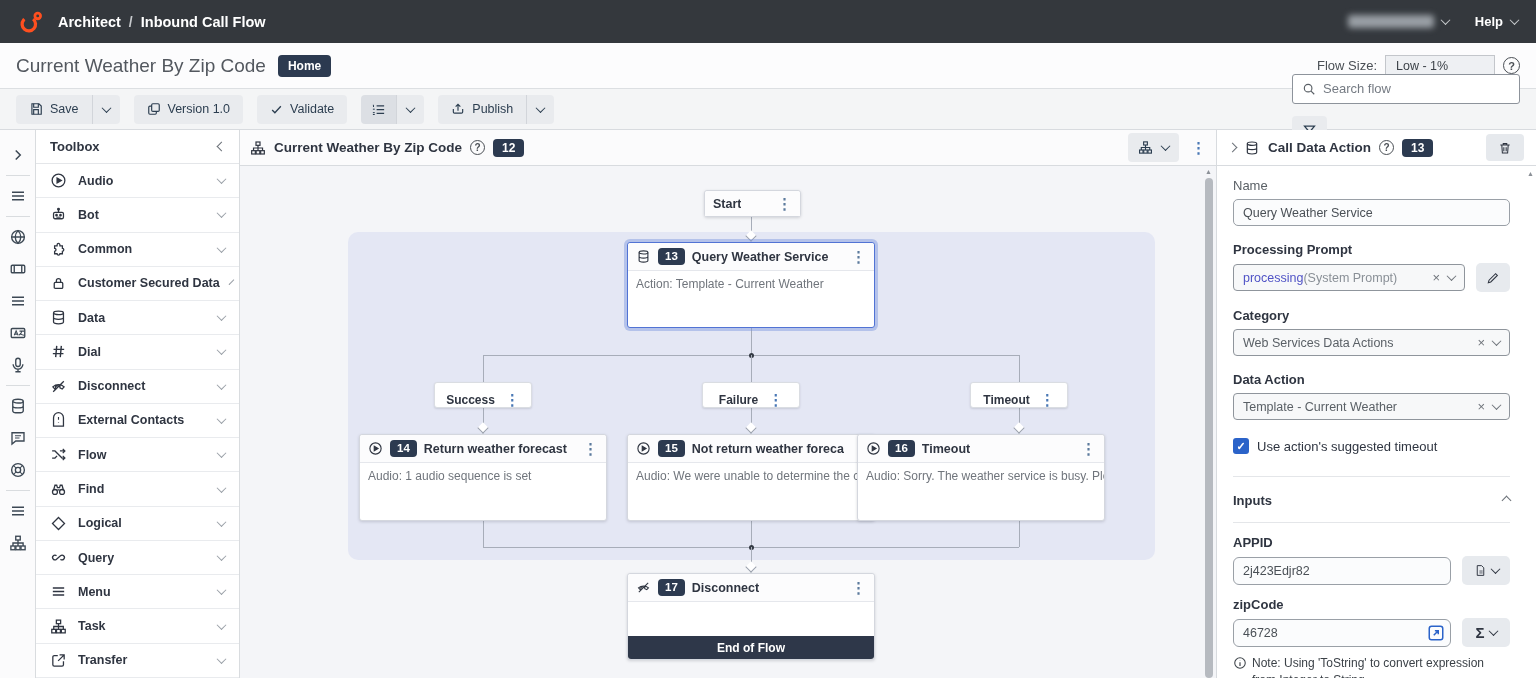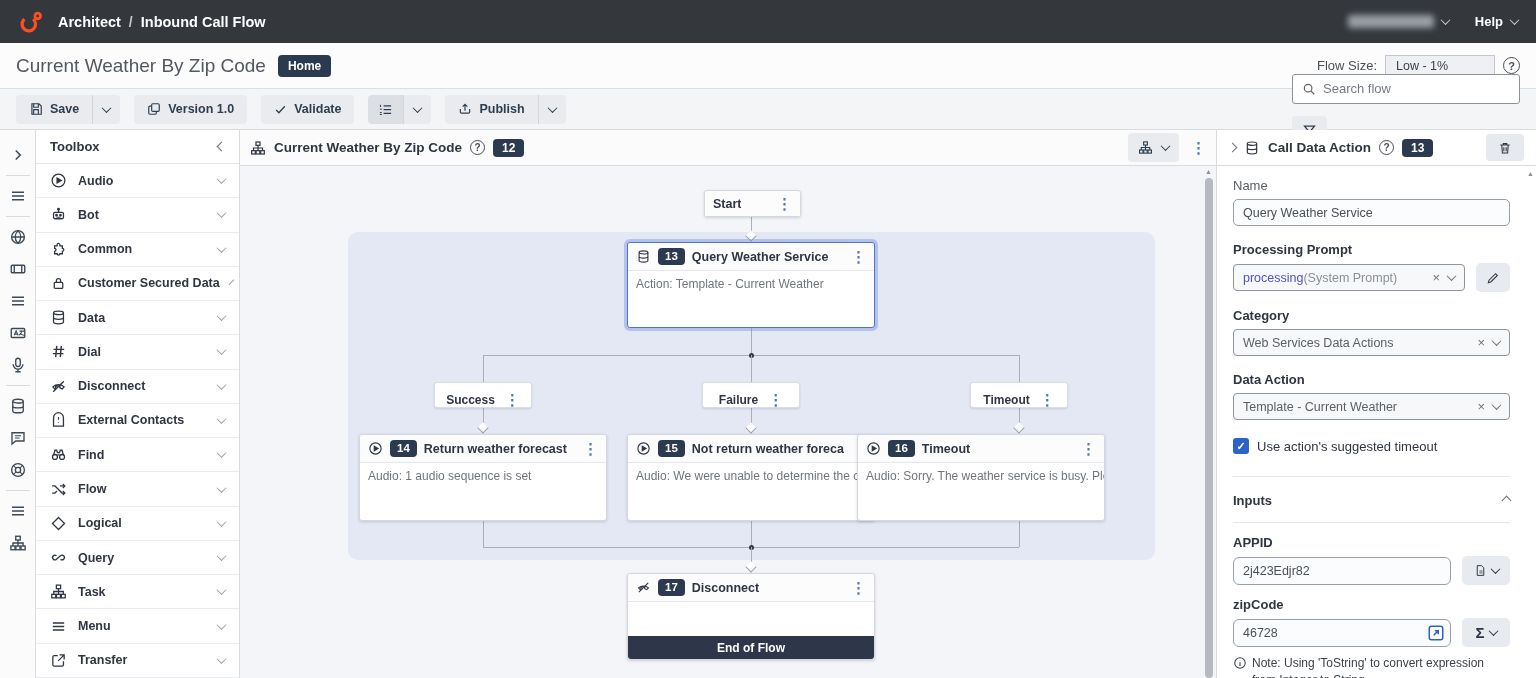--- a/index.html
+++ b/index.html
@@ -27,21 +27,21 @@
   .flow-title { font-size:19px; color:#53585f; }
   .badge { background:#2c3a50; color:#fff; font-weight:bold; font-size:12px; border-radius:4px; padding:3px 9px; line-height:1;text-align:center; }
   .home-badge { margin-left:12px; padding:5px 10px; }
   .title-right { margin-left:auto; display:flex; align-items:center; gap:8px; }
   .fs-label { font-size:13px; color:#4a4f55; }
   .fs-box { border:1px solid #c3c6cb; background:#eef0f3; font-size:12.5px; color:#3c4248; padding:3px 10px; min-width:110px; }
   .qicon { width:17px; height:17px; border:1.7px solid #4a4f55; border-radius:50%; display:flex; align-items:center; justify-content:center; font-size:11px; font-weight:bold; color:#4a4f55; }
 
   
   .toolbar { height:41px; background:#f4f5f6; border-bottom:1px solid #d8dbdf; display:flex; align-items:center; padding:0 16px; gap:14px; flex:none; }
-  .btn { display:flex; align-items:center; gap:7px; background:#e9ebee; border:none; border-radius:4px; height:29px; padding:0 13px; font-family:inherit; font-weight:bold; font-size:12.5px; color:#2c3e50; cursor:pointer; }
+  .btn { display:flex; align-items:center; gap:7px; background:#e9ebee; border:none; border-radius:4px; height:29px; padding:0 13px; font-family:inherit; font-weight:normal; font-size:12.5px; color:#2c3e50; cursor:pointer; }
   .split { display:flex; }
   .split .btn:first-child { border-radius:4px 0 0 4px; border-right:1px solid #d2d5da; }
   .split .btn:last-child { border-radius:0 4px 4px 0; padding:0 10px; }
   .btn .chv { color:#2c3e50; }
   .btn.icon-only { padding:0 10px; }
   .btn.pressed { background:#dcdfe4; }
   .search-wrap { margin-left:auto; display:flex; align-items:flex-start; gap:12px;flex-direction:column; }
   .search-box { display:flex; align-items:center; gap:7px; width:228px; height:30px; background:#fff; border:1px solid #8d939b; border-radius:3px; padding:0 9px; }
   .search-box input { border:none; outline:none; flex:1; font-family:inherit; font-size:13px; color:#3c4248; background:transparent; }
   .search-box input::placeholder { color:#757b83; }
@@ -349,64 +349,64 @@
       <div class="tb-item">
         <svg class="ic" viewBox="0 0 24 24" fill="none" stroke="currentColor" stroke-width="1.8">
             <path d="M5 20V8a7 7 0 0 1 14 0v12z"></path>
             <path d="M12 7v4M12 14.5v.5" stroke-width="1.6"></path>
           </svg>
         <span class="lb">External Contacts</span>
           <span class="chv down"></span>
       </div>
       <div class="tb-item">
         <svg class="ic" viewBox="0 0 24 24" fill="none" stroke="currentColor" stroke-width="1.8">
+            <path d="M3 7h4l10 10h4M3 17h4l3-3M14 7h7M18 4l3 3-3 3M18 14l3 3-3 3"></path>
+          </svg>
+        <span class="lb">Flow</span>
+          <span class="chv down"></span>
+      </div>
+      <div class="tb-item">
+        <svg class="ic" viewBox="0 0 24 24" fill="none" stroke="currentColor" stroke-width="1.8">
             <circle cx="7" cy="15.5" r="3.5"></circle>
             <circle cx="17" cy="15.5" r="3.5"></circle>
             <path d="M5 13l2-7h2.5l1 3.5h3l1-3.5H17l2 7M10.5 12.5h3"></path>
           </svg>
         <span class="lb">Find</span>
           <span class="chv down"></span>
       </div>
       <div class="tb-item">
         <svg class="ic" viewBox="0 0 24 24" fill="none" stroke="currentColor" stroke-width="1.8">
-            <path d="M3 7h4l10 10h4M3 17h4l3-3M14 7h7M18 4l3 3-3 3M18 14l3 3-3 3"></path>
-          </svg>
-        <span class="lb">Flow</span>
-          <span class="chv down"></span>
-      </div>
-      <div class="tb-item">
-        <svg class="ic" viewBox="0 0 24 24" fill="none" stroke="currentColor" stroke-width="1.8">
             <path d="M12 3.5l8.5 8.5-8.5 8.5L3.5 12z"></path>
           </svg>
         <span class="lb">Logical</span>
           <span class="chv down"></span>
       </div>
       <div class="tb-item">
         <svg class="ic" viewBox="0 0 24 24" fill="none" stroke="currentColor" stroke-width="1.8">
             <path d="M9.2 9.6C7.9 8.3 5.9 8.3 4.7 9.6c-1.3 1.3-1.3 3.5 0 4.8 1.2 1.3 3.2 1.3 4.5 0l5.6-4.8c1.3-1.3 3.3-1.3 4.5 0 1.3 1.3 1.3 3.5 0 4.8-1.2 1.3-3.2 1.3-4.5 0"></path>
           </svg>
         <span class="lb">Query</span>
+          <span class="chv down"></span>
+      </div>
+      <div class="tb-item">
+        <svg class="ic" viewBox="0 0 24 24" fill="none" stroke="currentColor" stroke-width="2">
+            <path d="M4 7h16M4 12h16M4 17h16"></path>
+          </svg>
+        <span class="lb">Menu</span>
           <span class="chv down"></span>
       </div>
       <div class="tb-item">
         <svg class="ic" viewBox="0 0 24 24" fill="none" stroke="currentColor" stroke-width="1.8">
             <rect x="9" y="3" width="6" height="5"></rect>
             <rect x="2.5" y="16" width="5.5" height="5"></rect>
             <rect x="9.2" y="16" width="5.5" height="5"></rect>
             <rect x="16" y="16" width="5.5" height="5"></rect>
             <path d="M12 8v4M5.3 16v-4h13.5v4M12 12v4"></path>
           </svg>
         <span class="lb">Task</span>
-          <span class="chv down"></span>
-      </div>
-      <div class="tb-item">
-        <svg class="ic" viewBox="0 0 24 24" fill="none" stroke="currentColor" stroke-width="2">
-            <path d="M4 7h16M4 12h16M4 17h16"></path>
-          </svg>
-        <span class="lb">Menu</span>
           <span class="chv down"></span>
       </div>
       <div class="tb-item">
         <svg class="ic" viewBox="0 0 24 24" fill="none" stroke="currentColor" stroke-width="1.8">
             <path d="M11 5H6a2 2 0 0 0-2 2v11a2 2 0 0 0 2 2h11a2 2 0 0 0 2-2v-5"></path>
             <path d="M13.5 4H20v6.5M20 4l-8.5 8.5"></path>
           </svg>
         <span class="lb">Transfer</span>
           <span class="chv down"></span>
       </div>

